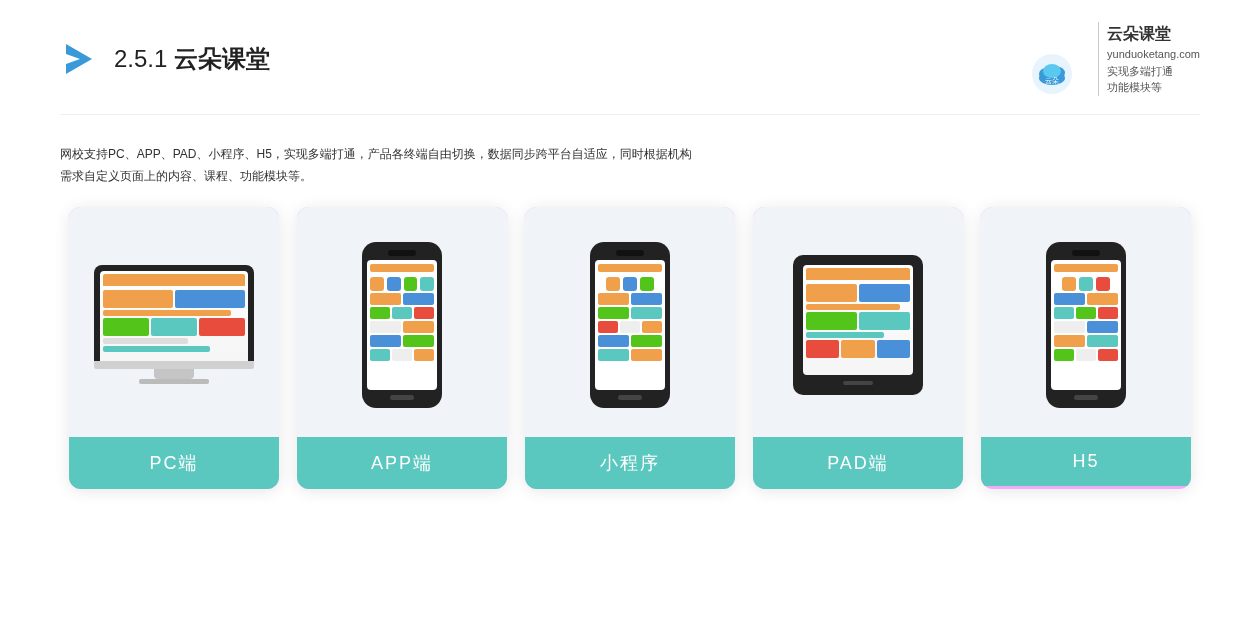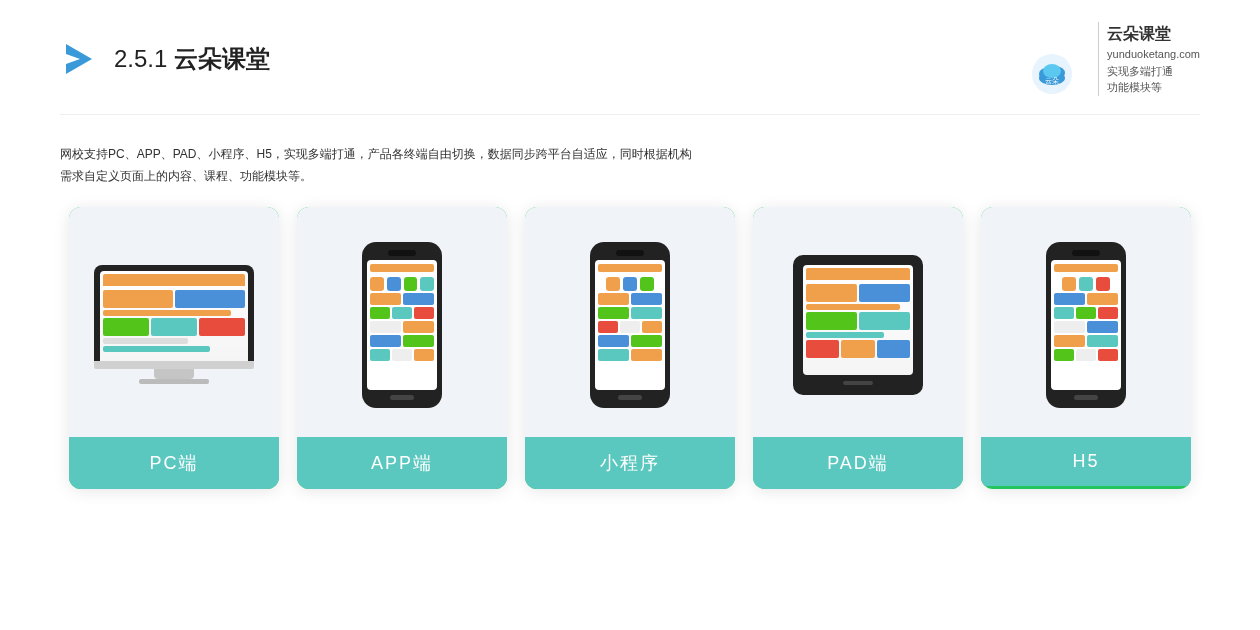--- a/index.html
+++ b/index.html
@@ -95,21 +95,21 @@
 
     
     .cards-container {
       display: flex;
       gap: 18px;
       margin-top: 10px;
       justify-content: center;
     }
 
     .card {
-      background: #22c55e;
+      background: #f0abfc;
       border-radius: 12px;
       box-shadow: 0 2px 16px rgba(0,0,0,0.10);
       overflow: hidden;
       flex: 1;
       max-width: 210px;
       display: flex;
       flex-direction: column;
     }
 
     .card-image-area {

